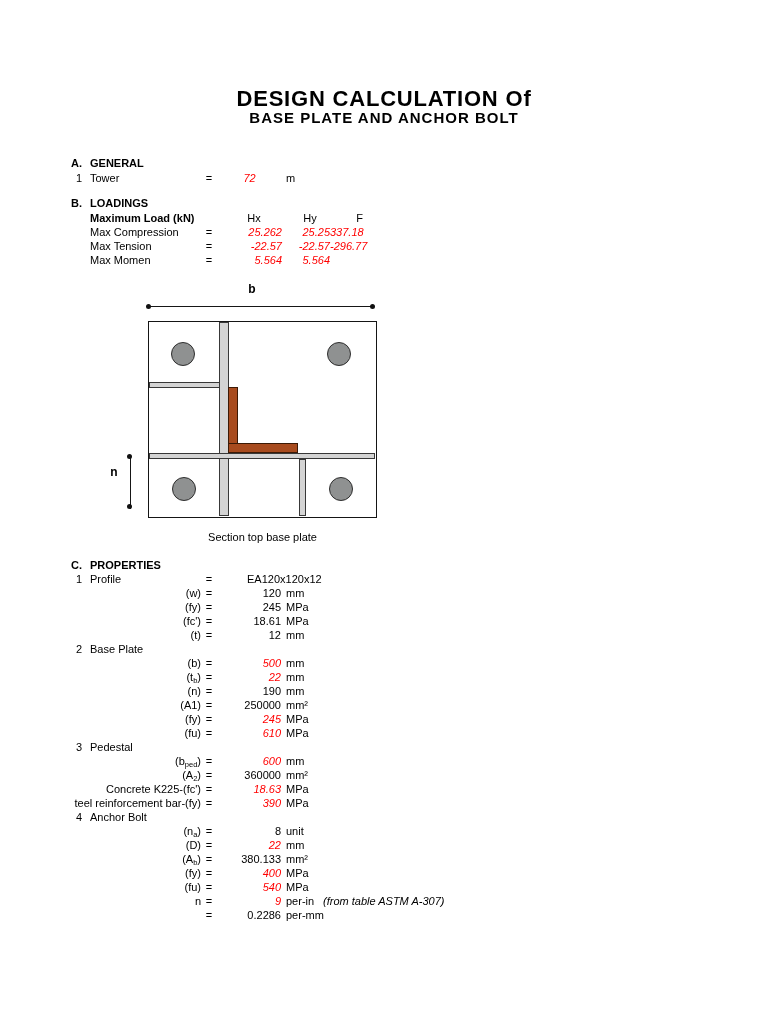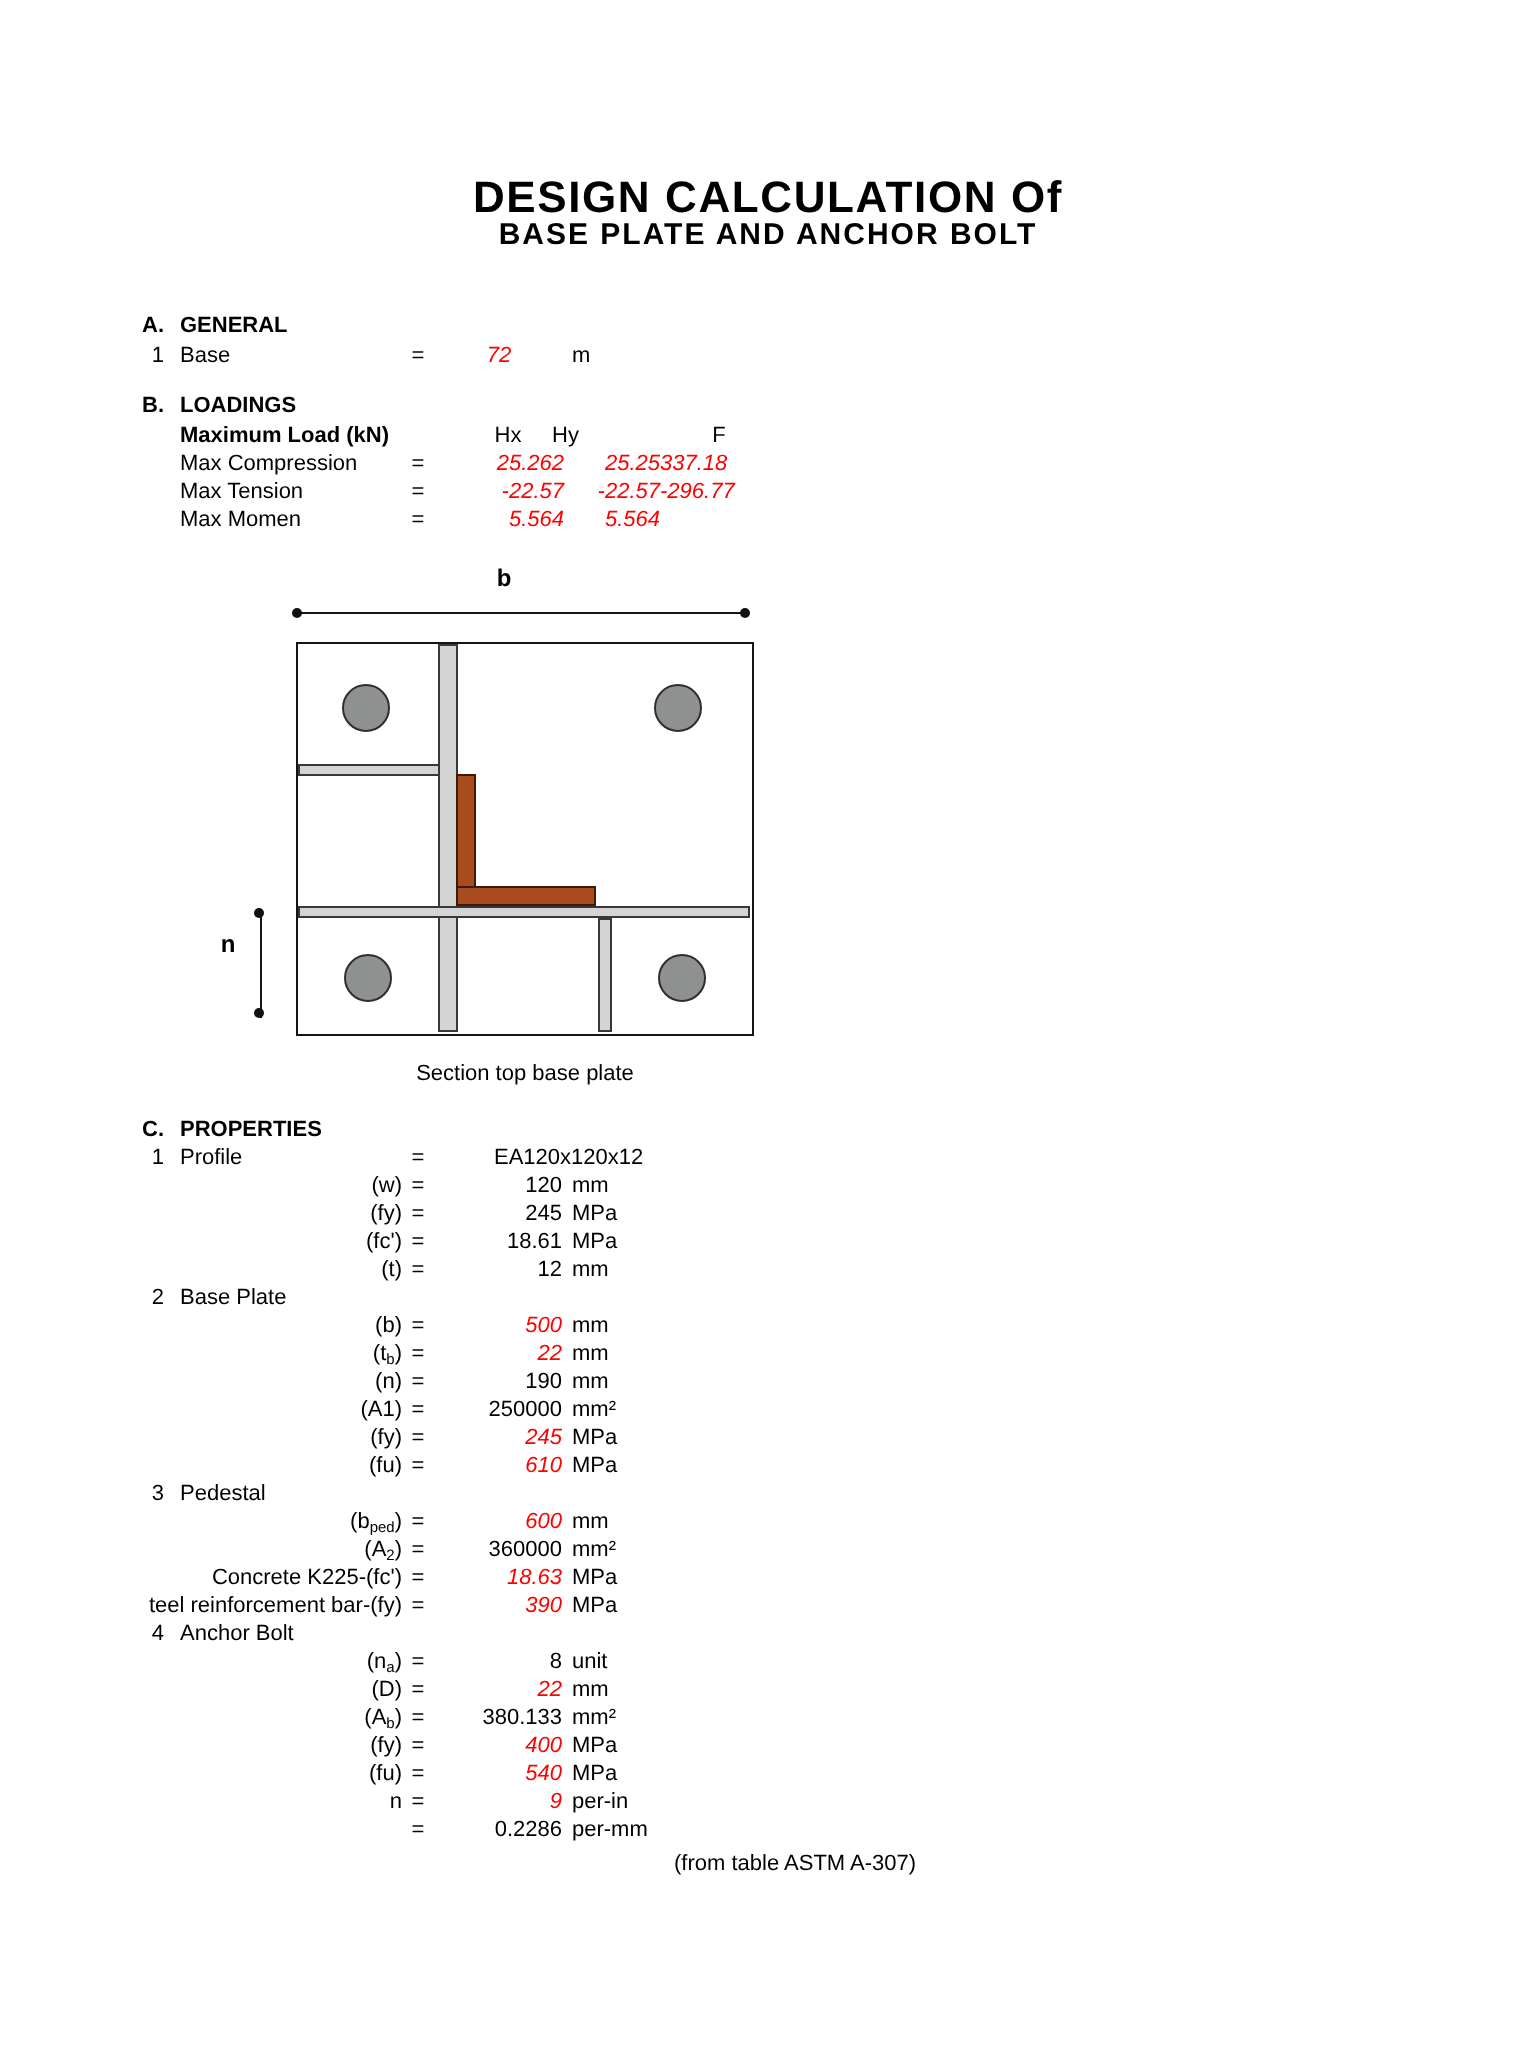--- a/index.html
+++ b/index.html
@@ -22,27 +22,27 @@
   .row.h15{height:15px;}
   .bold{font-weight:bold;}
   .red{color:#ff0000;font-style:italic;}
   .num{position:absolute;left:0;width:82px;text-align:right;}
   .lab{position:absolute;left:90px;}
   .pl{position:absolute;left:0;width:201px;text-align:right;}
   .eq{position:absolute;left:201px;width:16px;text-align:center;}
   .val{position:absolute;left:218px;width:63px;text-align:right;}
   .vcenter{text-align:center;}
   .unit{position:absolute;left:286px;}
-  .note{position:absolute;left:337px;margin-top:31px;}
+  .note{position:absolute;left:323px;font-style:italic;}
   .txtval{position:absolute;left:222px;padding-left:25px;}
   .bv1{position:absolute;left:218px;width:64px;text-align:right;}
   .bv2{position:absolute;left:282px;width:48px;text-align:right;}
   .bv3{position:absolute;left:330px;width:51px;}
   .th1{position:absolute;left:222px;width:64px;text-align:center;}
-  .th2{position:absolute;left:276px;width:48px;}
+  .th2{position:absolute;left:286px;width:48px;text-align:center;}
   .th3{position:absolute;left:334px;width:51px;text-align:center;}
   sub.s{font-size:7.5px;vertical-align:-2px;}
 
   
   .dg{position:absolute;}
   .plate{left:148px;top:321px;width:229px;height:197px;background:#fff;
     border:1.5px solid #151515;box-sizing:border-box;}
   .steel{background:#d4d4d4;border:1px solid #383838;box-sizing:border-box;position:absolute;}
   .angle{background:#a84b1e;border:1px solid #3c1a06;box-sizing:border-box;position:absolute;}
   .bolt{position:absolute;width:24px;height:24px;border-radius:50%;
@@ -62,21 +62,21 @@
   <div class="title2">BASE PLATE AND ANCHOR BOLT</div>
 
   <div class="sec" style="top:156px">
     <div class="row h15">
       <span class="num bold">A.</span>
       <span class="lab bold">GENERAL</span>
     </div>
     <div id="general-rows">
         <div class="row">
           <span class="num">1</span>
-          <span class="lab">Base</span>
+          <span class="lab">Tower</span>
           <span class="eq">=</span>
           <span class="val vcenter red">72</span>
           <span class="unit">m</span>
         </div>
       </div>
   </div>
 
   <div class="sec" style="top:196px">
     <div class="row h15">
       <span class="num bold">B.</span>

